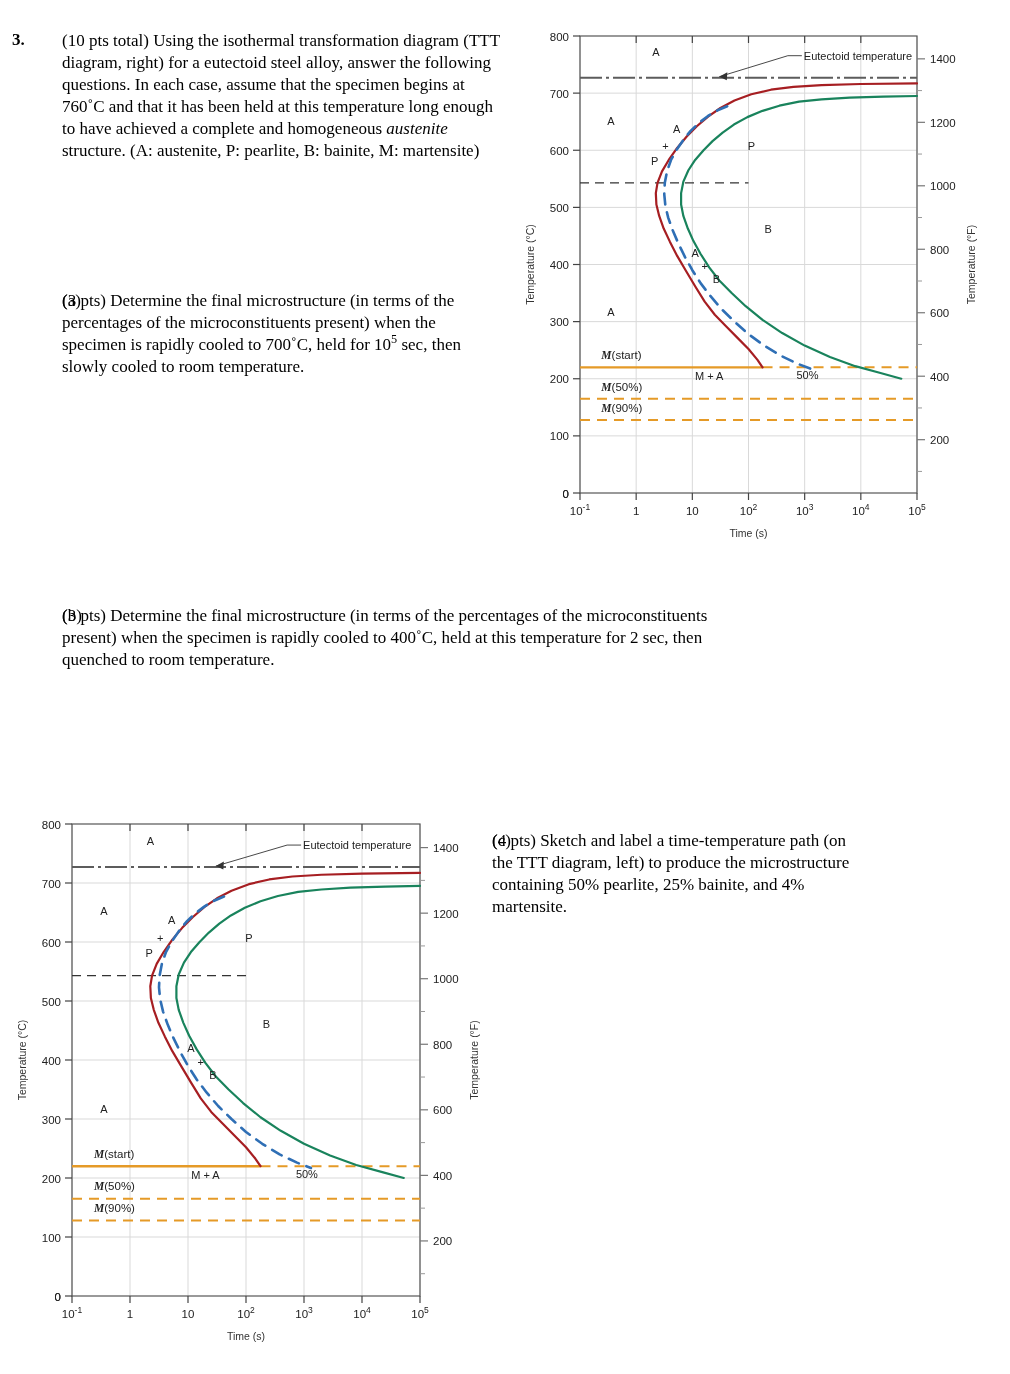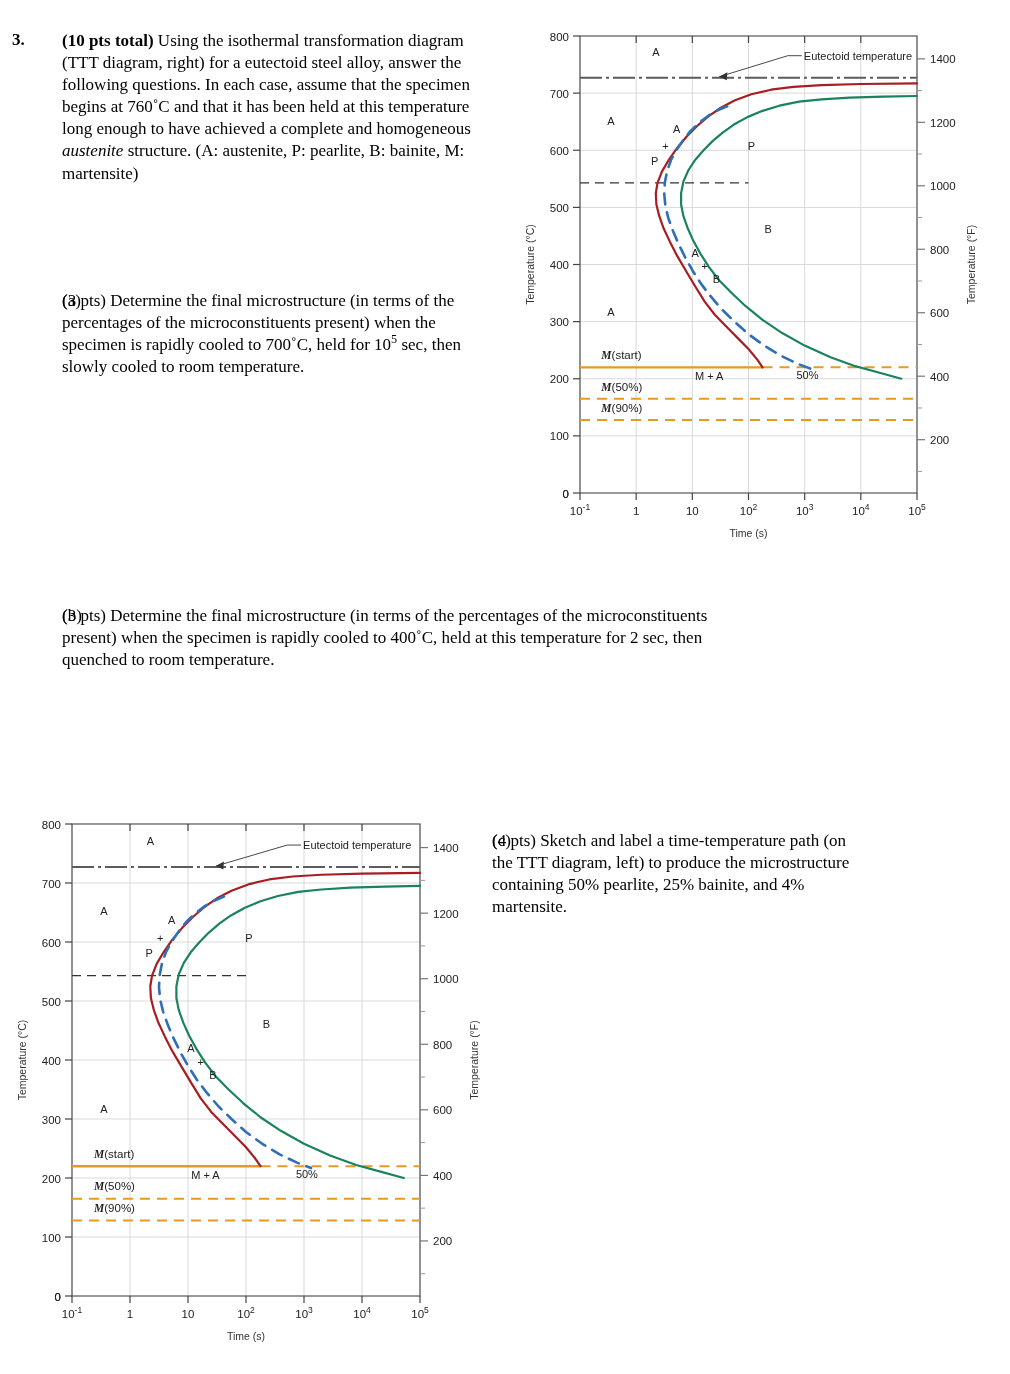--- a/index.html
+++ b/index.html
@@ -6,21 +6,21 @@
   body{
     width:1010px;height:1374px;background:#ffffff;
     font-family:"Liberation Serif", serif;
     color:#000;position:relative;overflow:hidden;
   }
   .page{position:relative;width:1010px;height:1374px;}
 
   
   .qnum{position:absolute;left:12px;top:30px;font-weight:bold;font-size:17px;}
   .qbody{position:absolute;left:62px;top:30px;width:440px;font-size:17px;line-height:1.30;text-align:left;}
-  .qbody b{font-weight:bold;}
+  .qbody b{font-weight:normal;}
   .qbody i{}
 
   .part{position:absolute;font-size:17px;line-height:1.30;}
   .part .lbl{position:absolute;left:0;top:0;width:30px;}
   .part .txt{display:block;}
 
   #part-a{left:62px;top:290px;width:440px;}
   #part-b{left:62px;top:605px;width:700px;}
   #part-c{left:492px;top:830px;width:370px;}
 

